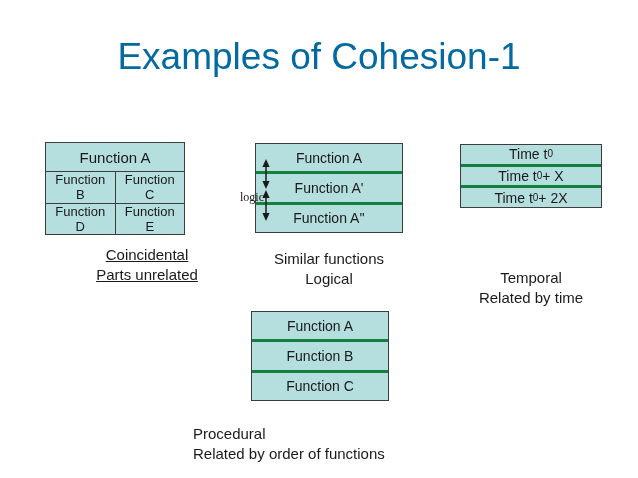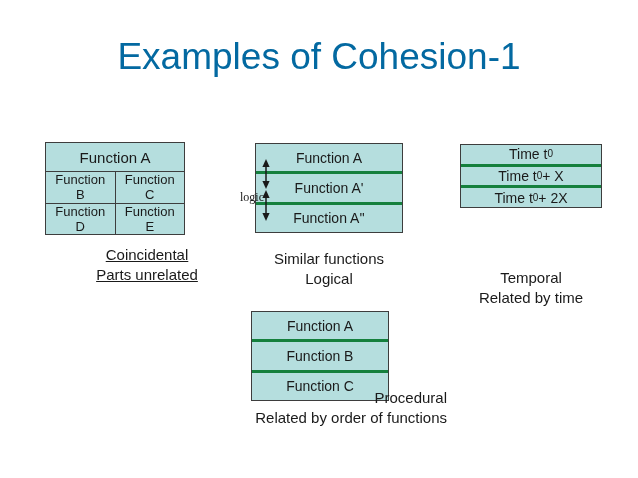--- a/index.html
+++ b/index.html
@@ -45,21 +45,21 @@
   .logic-label {
     position: absolute; left: 228px; top: 190px; width: 36px;
     text-align: right; font-size: 12px; font-family: Liberation Serif, serif;
   }
   .logic-arrows { position: absolute; left: 255px; top: 143px; }
   
   .caption { position: absolute; font-size: 15px; line-height: 20px; }
   .cap-coincidental { left: 67px;  top: 245px; width: 160px; text-align: center; text-decoration: underline; }
   .cap-logical      { left: 245px; top: 249px; width: 168px; text-align: center; }
   .cap-temporal     { left: 443px; top: 252px; width: 176px; text-align: center; margin-top: 16px; }
-  .cap-procedural   { left: 193px; top: 388px; width: 254px; text-align: right; }
+  .cap-procedural   { left: 193px; top: 424px; width: 254px; text-align: left; }
 </style>
 </head>
 <body>
 
 <div class="slide">
 
   <div class="title">Examples of Cohesion-1</div>
 
   <div class="coin-table">
     <div class="cell head">

